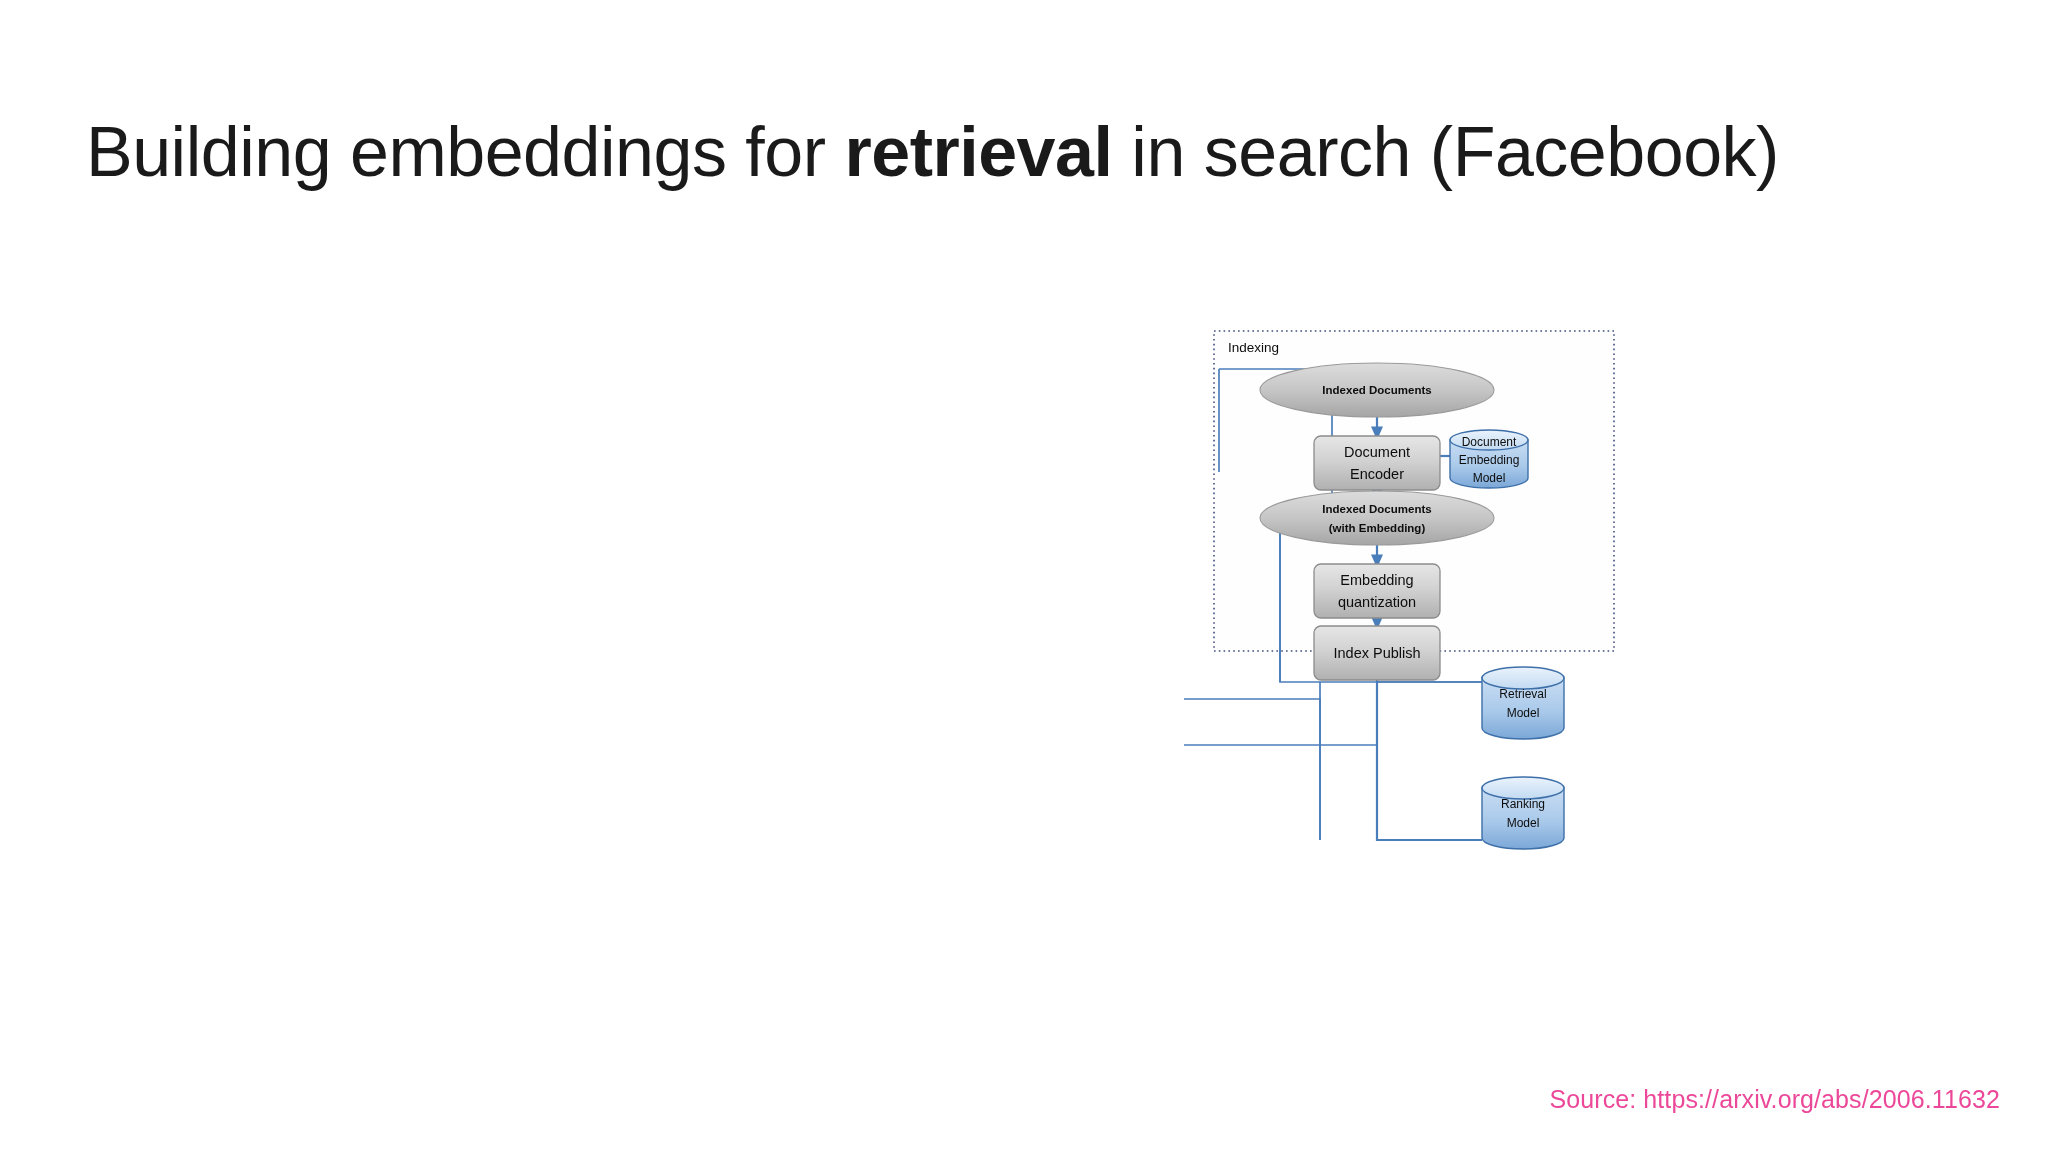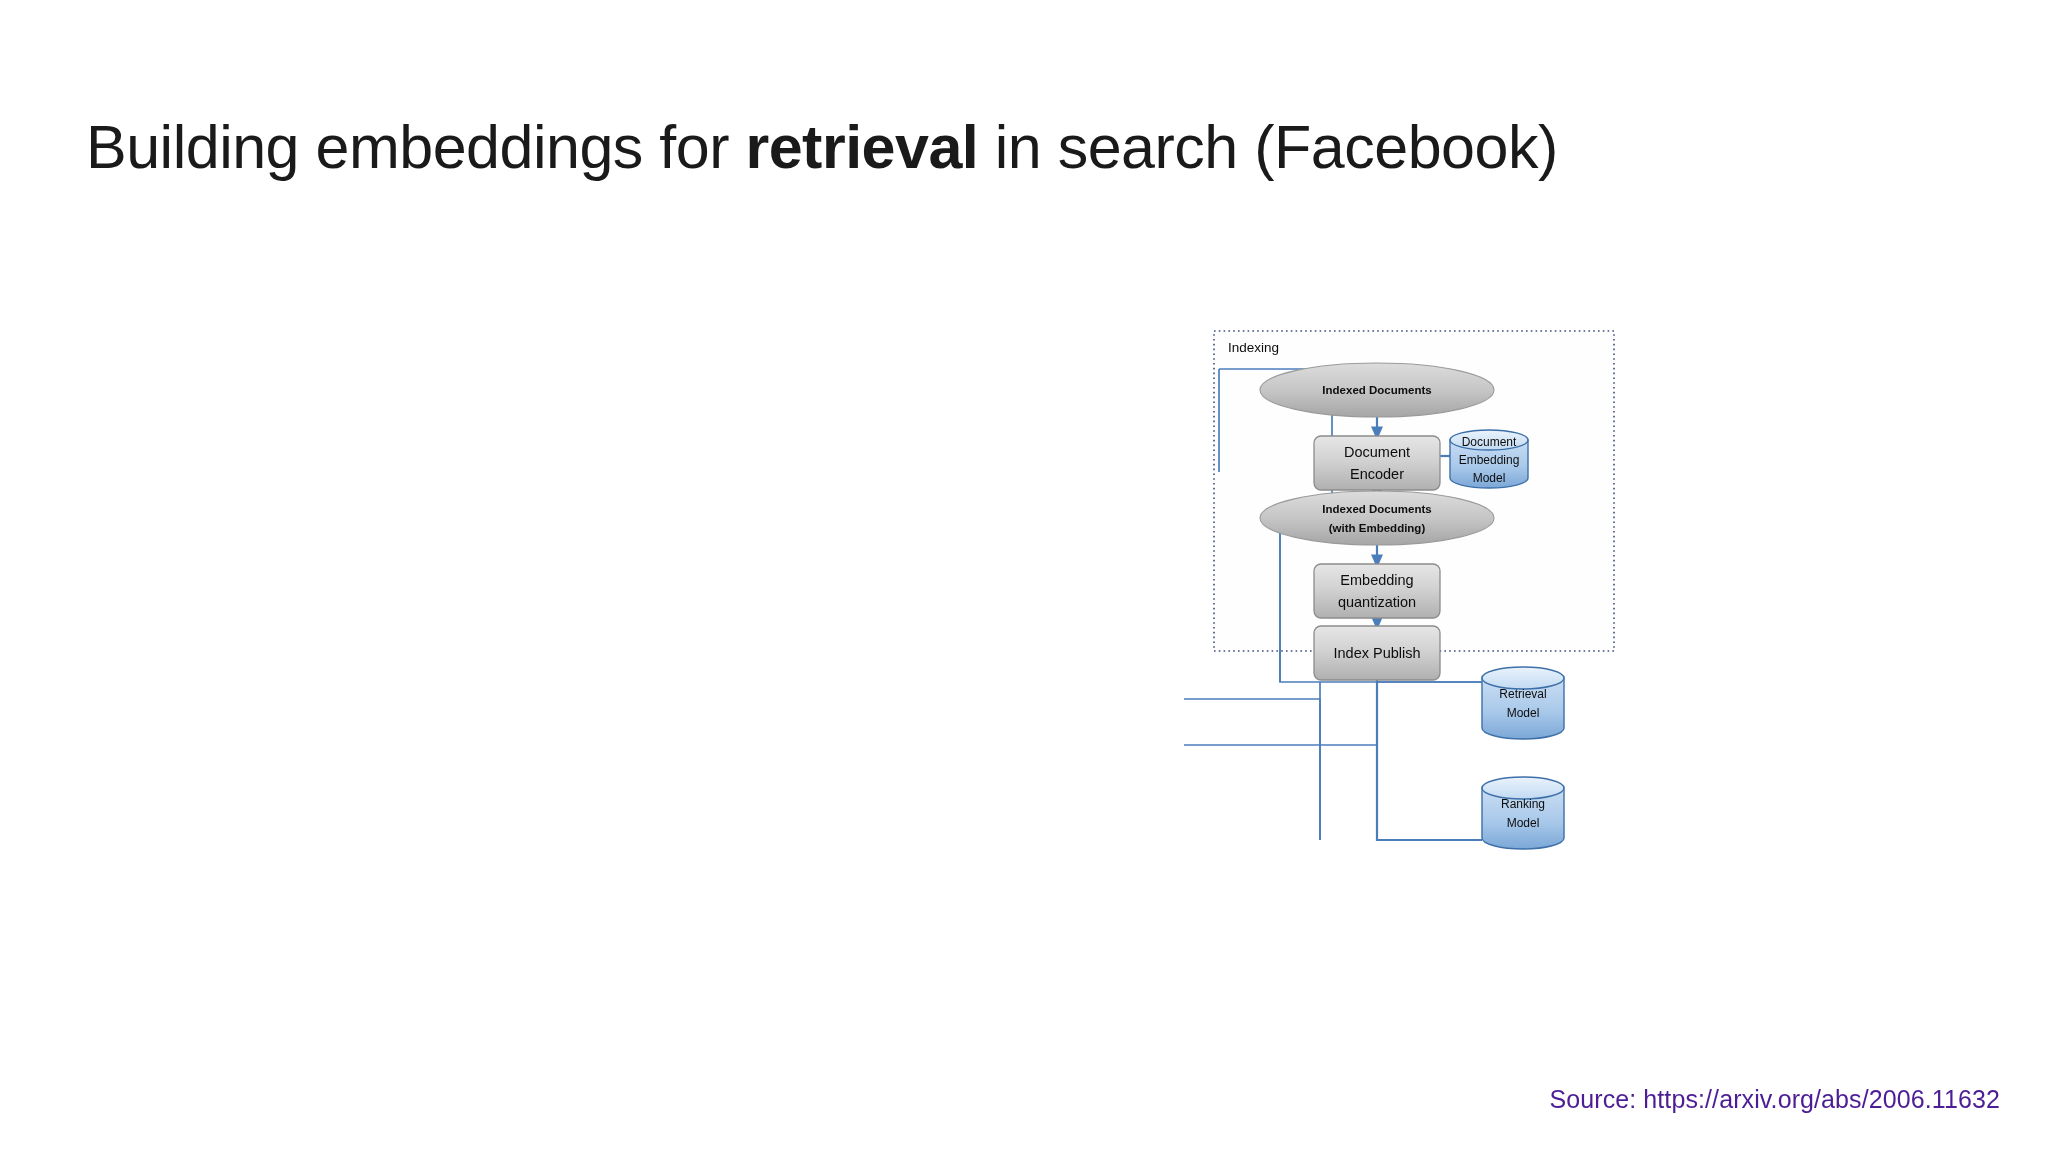--- a/index.html
+++ b/index.html
@@ -14,38 +14,38 @@
     overflow: hidden;
     font-family: "Liberation Sans", sans-serif;
     -webkit-font-smoothing: antialiased;
   }
 
   
   #slide-title {
     position: absolute;
     left: 86px;
     top: 112px;
-    font-size: 61px;
+    font-size: 70px;
     line-height: 1.15;
     color: #1a1a1a;
     font-weight: 400;
     letter-spacing: -0.5px;
     white-space: nowrap;
   }
   #slide-title .bold {
     font-weight: 700;
   }
 
   
   #source-note {
     position: absolute;
     right: 48px;
     bottom: 38px;
     font-size: 25px;
-    color: #4c1d95;
+    color: #ec4899;
     letter-spacing: 0.1px;
     white-space: nowrap;
   }
 
   
   #figure {
     position: absolute;
     left: 1162px;
     top: 310px;
     width: 520px;

